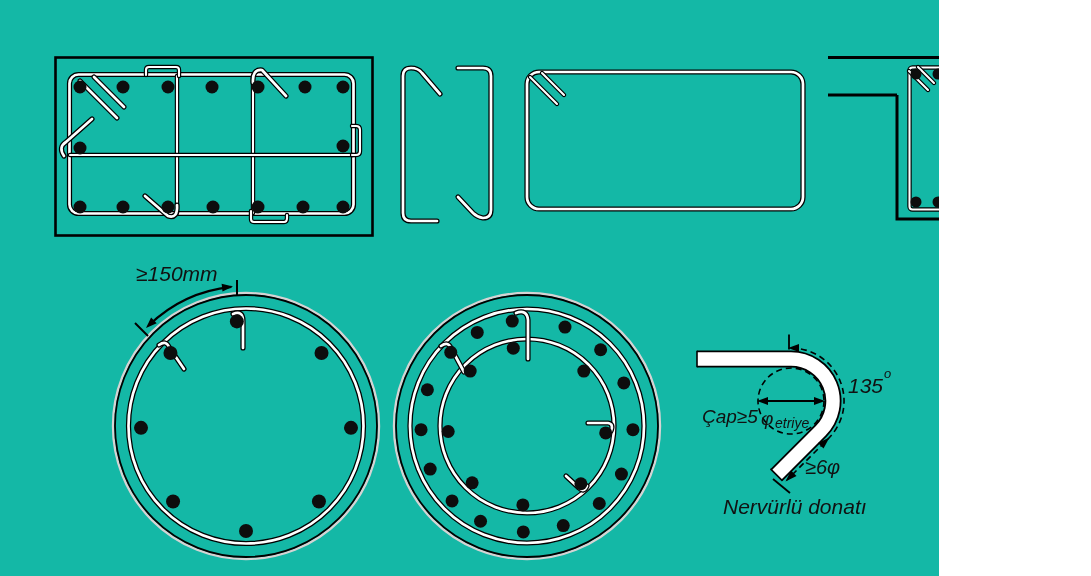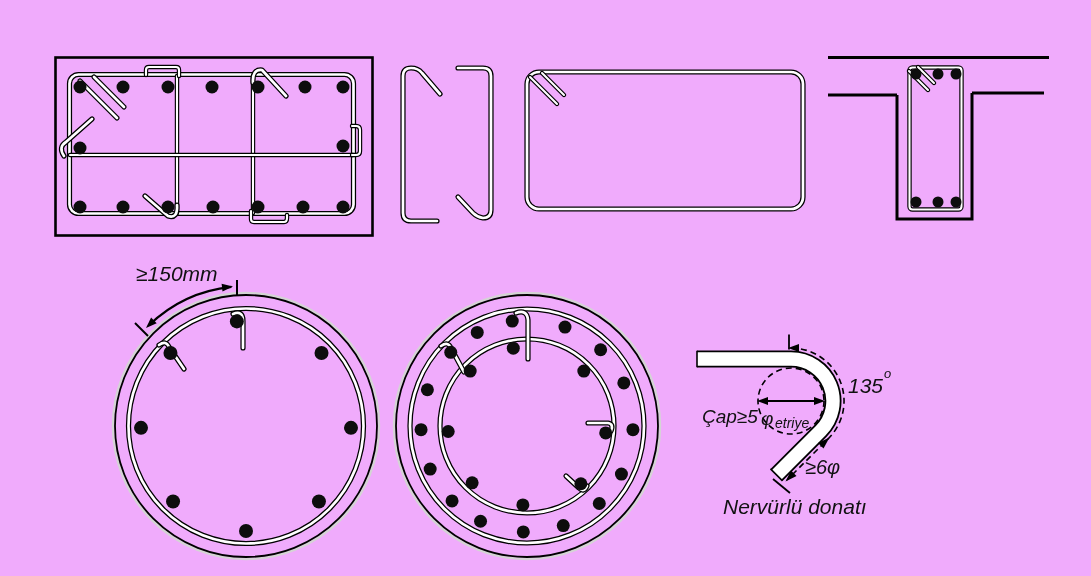--- a/index.html
+++ b/index.html
@@ -1,16 +1,16 @@
 <!DOCTYPE html>
 <html><head>
 <meta charset="utf-8">
 <style>
   html,body{margin:0;padding:0;background:#fff;}
-  #canvas{position:relative;width:1091px;height:576px;background:#f0abfc;overflow:hidden;}
+  #canvas{position:relative;width:939px;height:576px;background:#14b8a6;overflow:hidden;}
   svg{position:absolute;left:0;top:0;}
   .bo{fill:none;stroke:#000;stroke-width:5.2;stroke-linecap:round;stroke-linejoin:round}
   .bi{fill:none;stroke:#fff;stroke-width:2.7;stroke-linecap:round;stroke-linejoin:round}
   .bo4{fill:none;stroke:#000;stroke-width:4.4;stroke-linecap:round;stroke-linejoin:round}
   .bi4{fill:none;stroke:#fff;stroke-width:2.1;stroke-linecap:round;stroke-linejoin:round}
   .hbo{fill:none;stroke:#000;stroke-width:17;stroke-linecap:butt;stroke-linejoin:round}
   .hbi{fill:none;stroke:#fff;stroke-width:13.4;stroke-linecap:butt;stroke-linejoin:round}
   .ln{fill:none;stroke:#000}
   .dash{fill:none;stroke:#000;stroke-width:1.6;stroke-dasharray:6 4}
   .rebar{fill:#0d0d0d}

